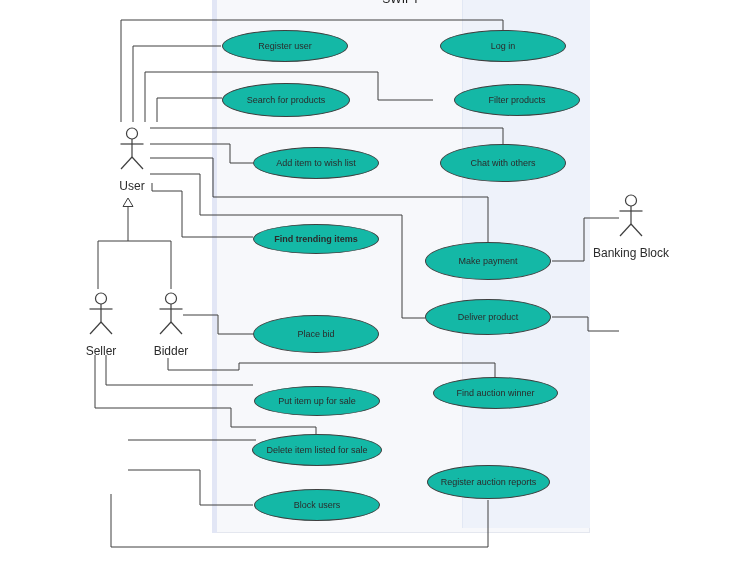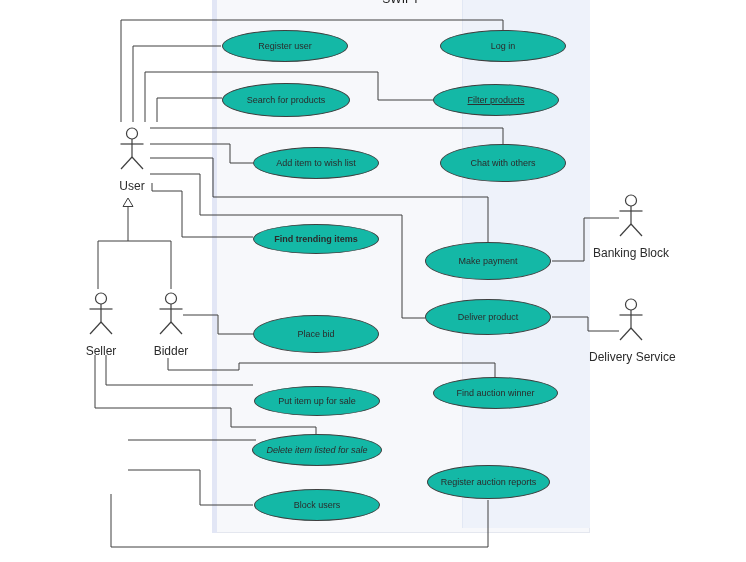--- a/index.html
+++ b/index.html
@@ -65,21 +65,21 @@
 
   <div class="uc" style="left:222px;top:30px;width:126px;height:32px;">
       <span>Register user</span>
     </div>
   <div class="uc" style="left:440px;top:30px;width:126px;height:32px;">
       <span>Log in</span>
     </div>
   <div class="uc" style="left:222px;top:83px;width:128px;height:34px;">
       <span>Search for products</span>
     </div>
-  <div class="uc" style="left:433px;top:84px;width:126px;height:32px;text-decoration:underline;">
+  <div class="uc" style="left:454px;top:84px;width:126px;height:32px;">
       <span>Filter products</span>
     </div>
   <div class="uc" style="left:253px;top:147px;width:126px;height:32px;">
       <span>Add item to wish list</span>
     </div>
   <div class="uc" style="left:440px;top:144px;width:126px;height:38px;">
       <span>Chat with others</span>
     </div>
   <div class="uc" style="left:253px;top:224px;width:126px;height:30px;font-weight:bold;">
       <span>Find trending items</span>
@@ -92,21 +92,21 @@
     </div>
   <div class="uc" style="left:253px;top:315px;width:126px;height:38px;">
       <span>Place bid</span>
     </div>
   <div class="uc" style="left:433px;top:377px;width:125px;height:32px;">
       <span>Find auction winner</span>
     </div>
   <div class="uc" style="left:254px;top:386px;width:126px;height:30px;">
       <span>Put item up for sale</span>
     </div>
-  <div class="uc" style="left:252px;top:434px;width:130px;height:32px;font-style:italic;">
+  <div class="uc" style="left:252px;top:434px;width:130px;height:32px;">
       <span>Delete item listed for sale</span>
     </div>
   <div class="uc" style="left:427px;top:465px;width:123px;height:34px;">
       <span>Register auction reports</span>
     </div>
   <div class="uc" style="left:254px;top:489px;width:126px;height:32px;">
       <span>Block users</span>
     </div>
 
   <div class="actor" style="left:117px;top:127px;">
@@ -147,24 +147,14 @@
     <svg width="30" height="44" viewBox="0 0 30 44" fill="none" stroke="#3f3f3f" stroke-width="1.2">
       <circle cx="15" cy="6.5" r="5.5"></circle>
         <line x1="15" y1="12" x2="15" y2="30"></line>
         <line x1="3.5" y1="17" x2="26.5" y2="17"></line>
         <line x1="15" y1="30" x2="4" y2="42"></line>
         <line x1="15" y1="30" x2="26" y2="42"></line>
     </svg>
     <div class="alabel">Banking Block</div>
   </div>
 
-  <div class="actor" style="left:616px;top:298px;">
-    <svg width="30" height="44" viewBox="0 0 30 44" fill="none" stroke="#3f3f3f" stroke-width="1.2">
-      <circle cx="15" cy="6.5" r="5.5"></circle>
-        <line x1="15" y1="12" x2="15" y2="30"></line>
-        <line x1="3.5" y1="17" x2="26.5" y2="17"></line>
-        <line x1="15" y1="30" x2="4" y2="42"></line>
-        <line x1="15" y1="30" x2="26" y2="42"></line>
-    </svg>
-    <div class="alabel">Delivery Service</div>
-  </div>
 
 </div>
 
 </body></html>

